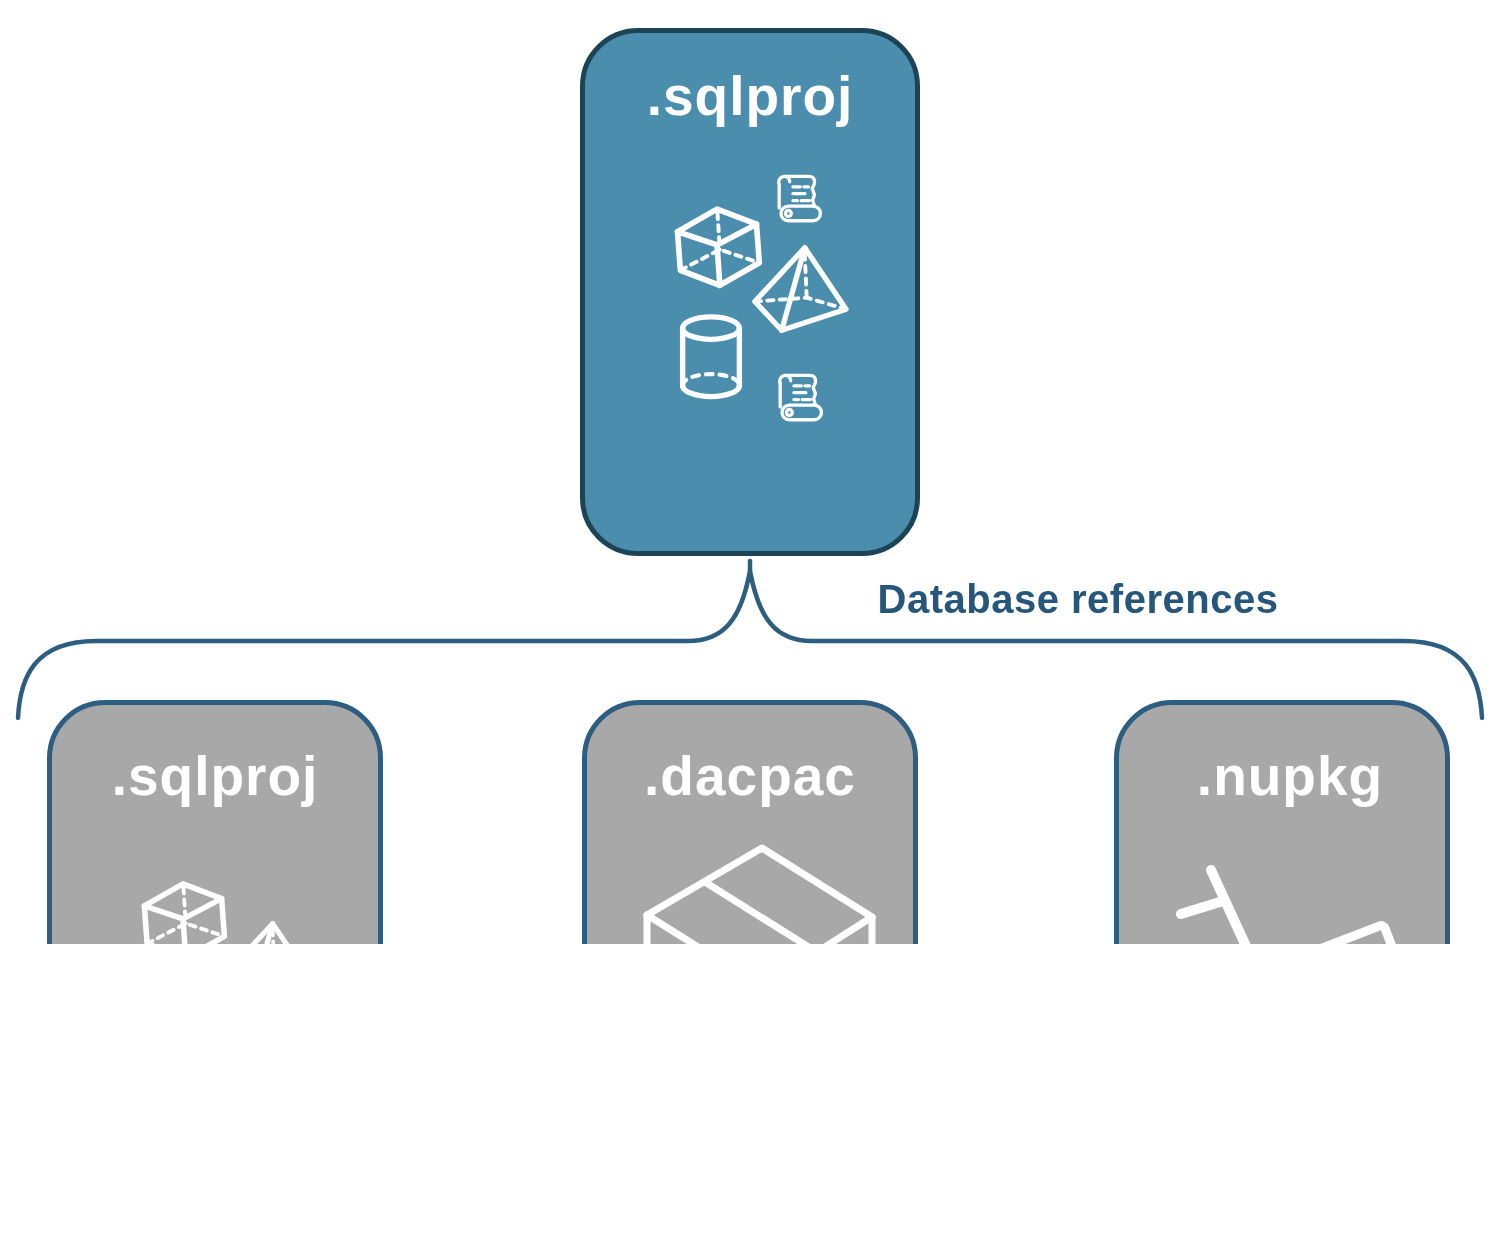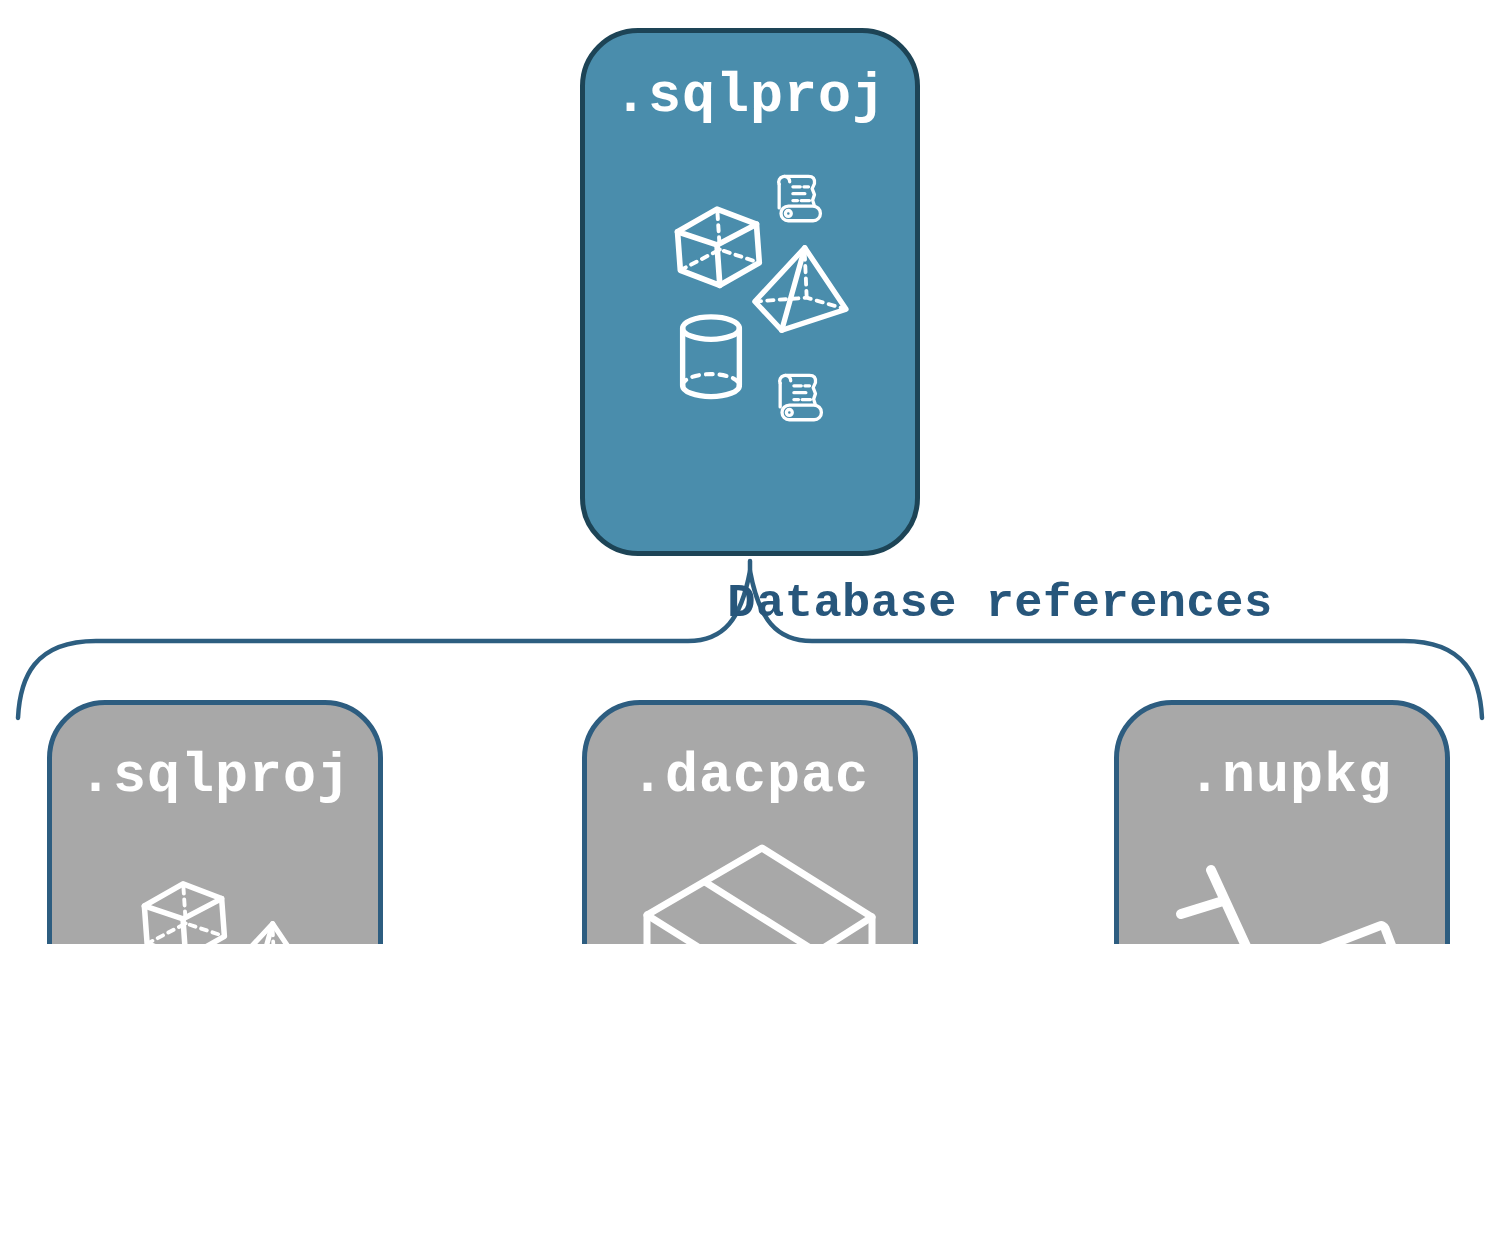--- a/index.html
+++ b/index.html
@@ -7,21 +7,21 @@
     --accent-teal-border:#1D4456;
     --gray-fill:#A8A8A8;
     --gray-border:#2D5D80;
     --connector-blue:#2D5E80;
     --label-text:#27567B;
     --icon-white:#FFFFFF;
   }
   html,body{margin:0;padding:0;background:#ffffff;}
   body{font-family:"Liberation Sans", sans-serif;}
   .canvas{
-    position:relative;width:1500px;height:944px;background:#ffffff;overflow:hidden;font-family:Liberation Mono, monospace;
+    position:relative;width:1500px;height:944px;background:#ffffff;overflow:hidden;
   }
   .node{
     position:absolute;box-sizing:border-box;border-radius:58px;border:5px solid;
     text-align:center;
   }
   .parent-node{
     left:580px;top:28px;width:340px;height:528px;
     background:var(--accent-teal);border-color:var(--accent-teal-border);
   }
   .child-node{
@@ -35,22 +35,22 @@
     font-weight:700;color:#ffffff;font-size:55px;line-height:1;letter-spacing:1px;
     white-space:nowrap;
   }
   .parent-node .node-title{padding-top:36px;}
   .child-node .node-title{padding-top:44px;}
   .icon{position:absolute;}
   .brace-svg{
     position:absolute;left:0;top:0;width:1500px;height:1250px;pointer-events:none;
   }
   .brace-label{
-    position:absolute;left:1000px;top:577px;transform:translateX(-50%);
-    font-size:47px;font-weight:700;color:var(--label-text);white-space:nowrap;
+    position:absolute;left:1078px;top:577px;transform:translateX(-50%);
+    font-size:40px;font-weight:700;color:var(--label-text);white-space:nowrap;
     letter-spacing:0.5px;
   }
   svg{display:block;overflow:visible;}
 </style>
 </head>
 <body>
 
 <div class="canvas">
 
   <div class="node parent-node">

